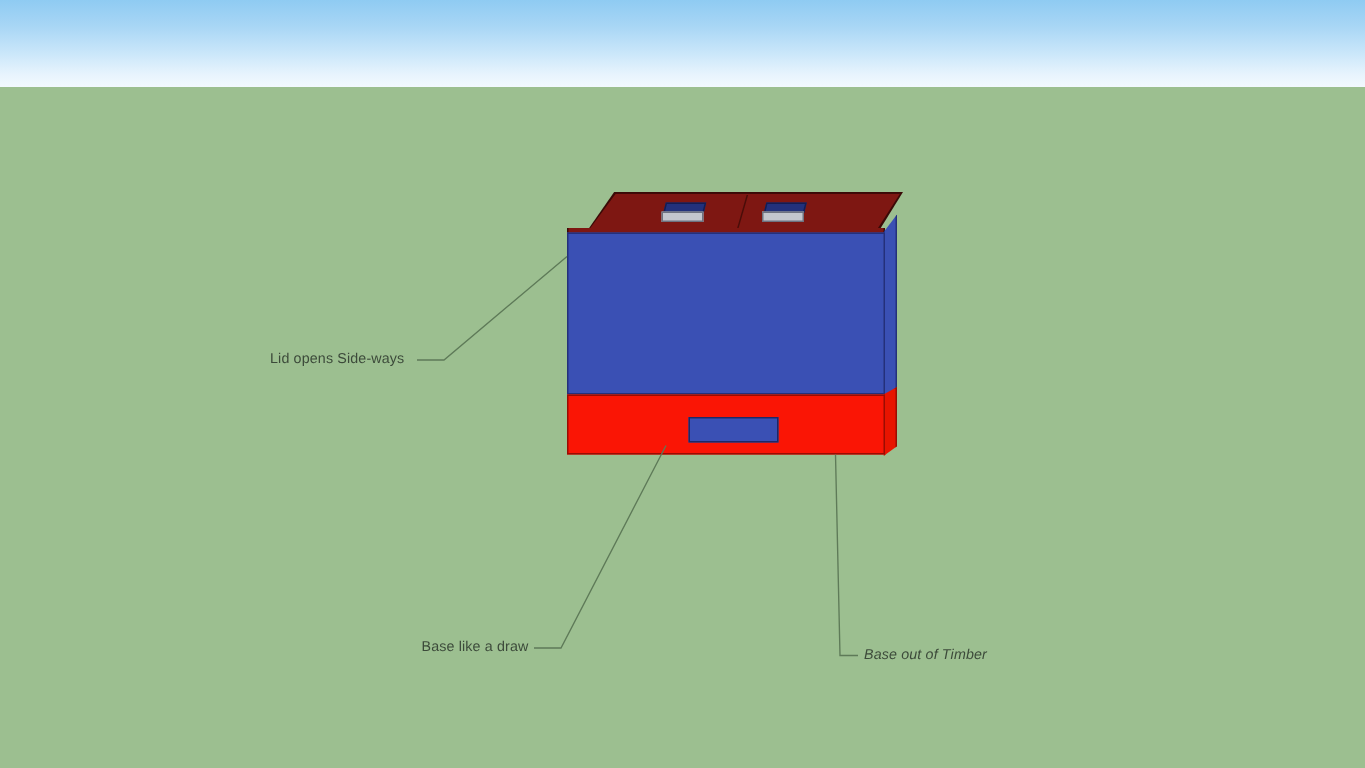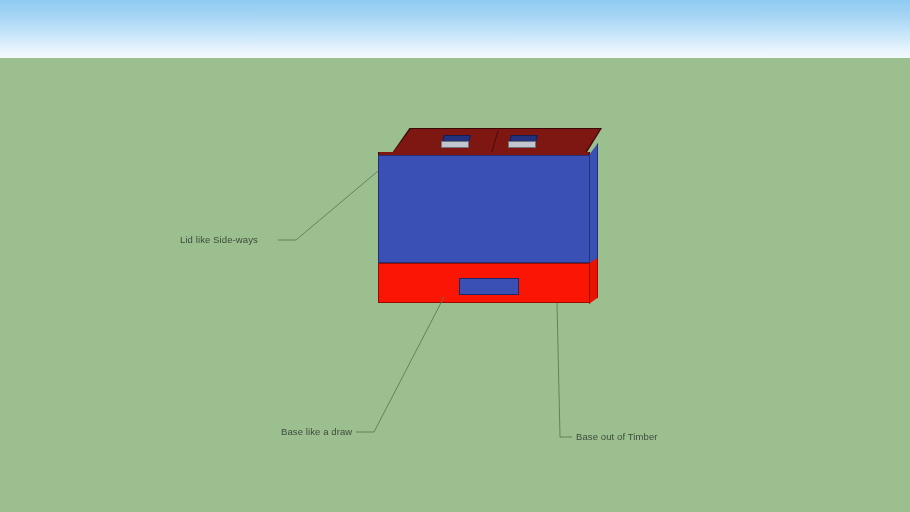--- a/index.html
+++ b/index.html
@@ -178,21 +178,21 @@
     position: absolute;
     color: #3C4A3A;
     font-family: "Liberation Sans", sans-serif;
     font-size: 9.5px;
     line-height: 12px;
     white-space: nowrap;
     letter-spacing: 0.1px;
   }
   #label-lid    { left: 180px; top: 234px; }
   #label-drawer { left: 281px; top: 426px; }
-  #label-timber { left: 576px; top: 431px; }
+  #label-timber { left: 576px; top: 431px; font-style: italic; }
 </style>
 </head>
 <body>
 
 <div id="scene">
 
   <div id="sky" class="face"></div>
   <div id="ground" class="face"></div>
 
   <div id="model">
@@ -218,17 +218,17 @@
     <div class="face base-front"></div>
     <div class="face drawer-handle"></div>
   </div>
 
   <svg id="leaders" viewBox="0 0 910 512" width="910" height="512">
     <path id="leader-lid" fill="none" stroke="#5E7A58" stroke-width="0.9" d="M 278 240 L 296 240 L 378 171"></path>
     <path id="leader-drawer" fill="none" stroke="#5E7A58" stroke-width="0.9" d="M 356 432 L 374 432 L 444 297"></path>
     <path id="leader-timber" fill="none" stroke="#5E7A58" stroke-width="0.9" d="M 572 437 L 560 437 L 557 303"></path>
   </svg>
 
-  <div class="label" id="label-lid">Lid like Side-ways</div>
+  <div class="label" id="label-lid">Lid opens Side-ways</div>
   <div class="label" id="label-drawer">Base like a draw</div>
   <div class="label" id="label-timber">Base out of Timber</div>
 
 </div>
 
 </body></html>

